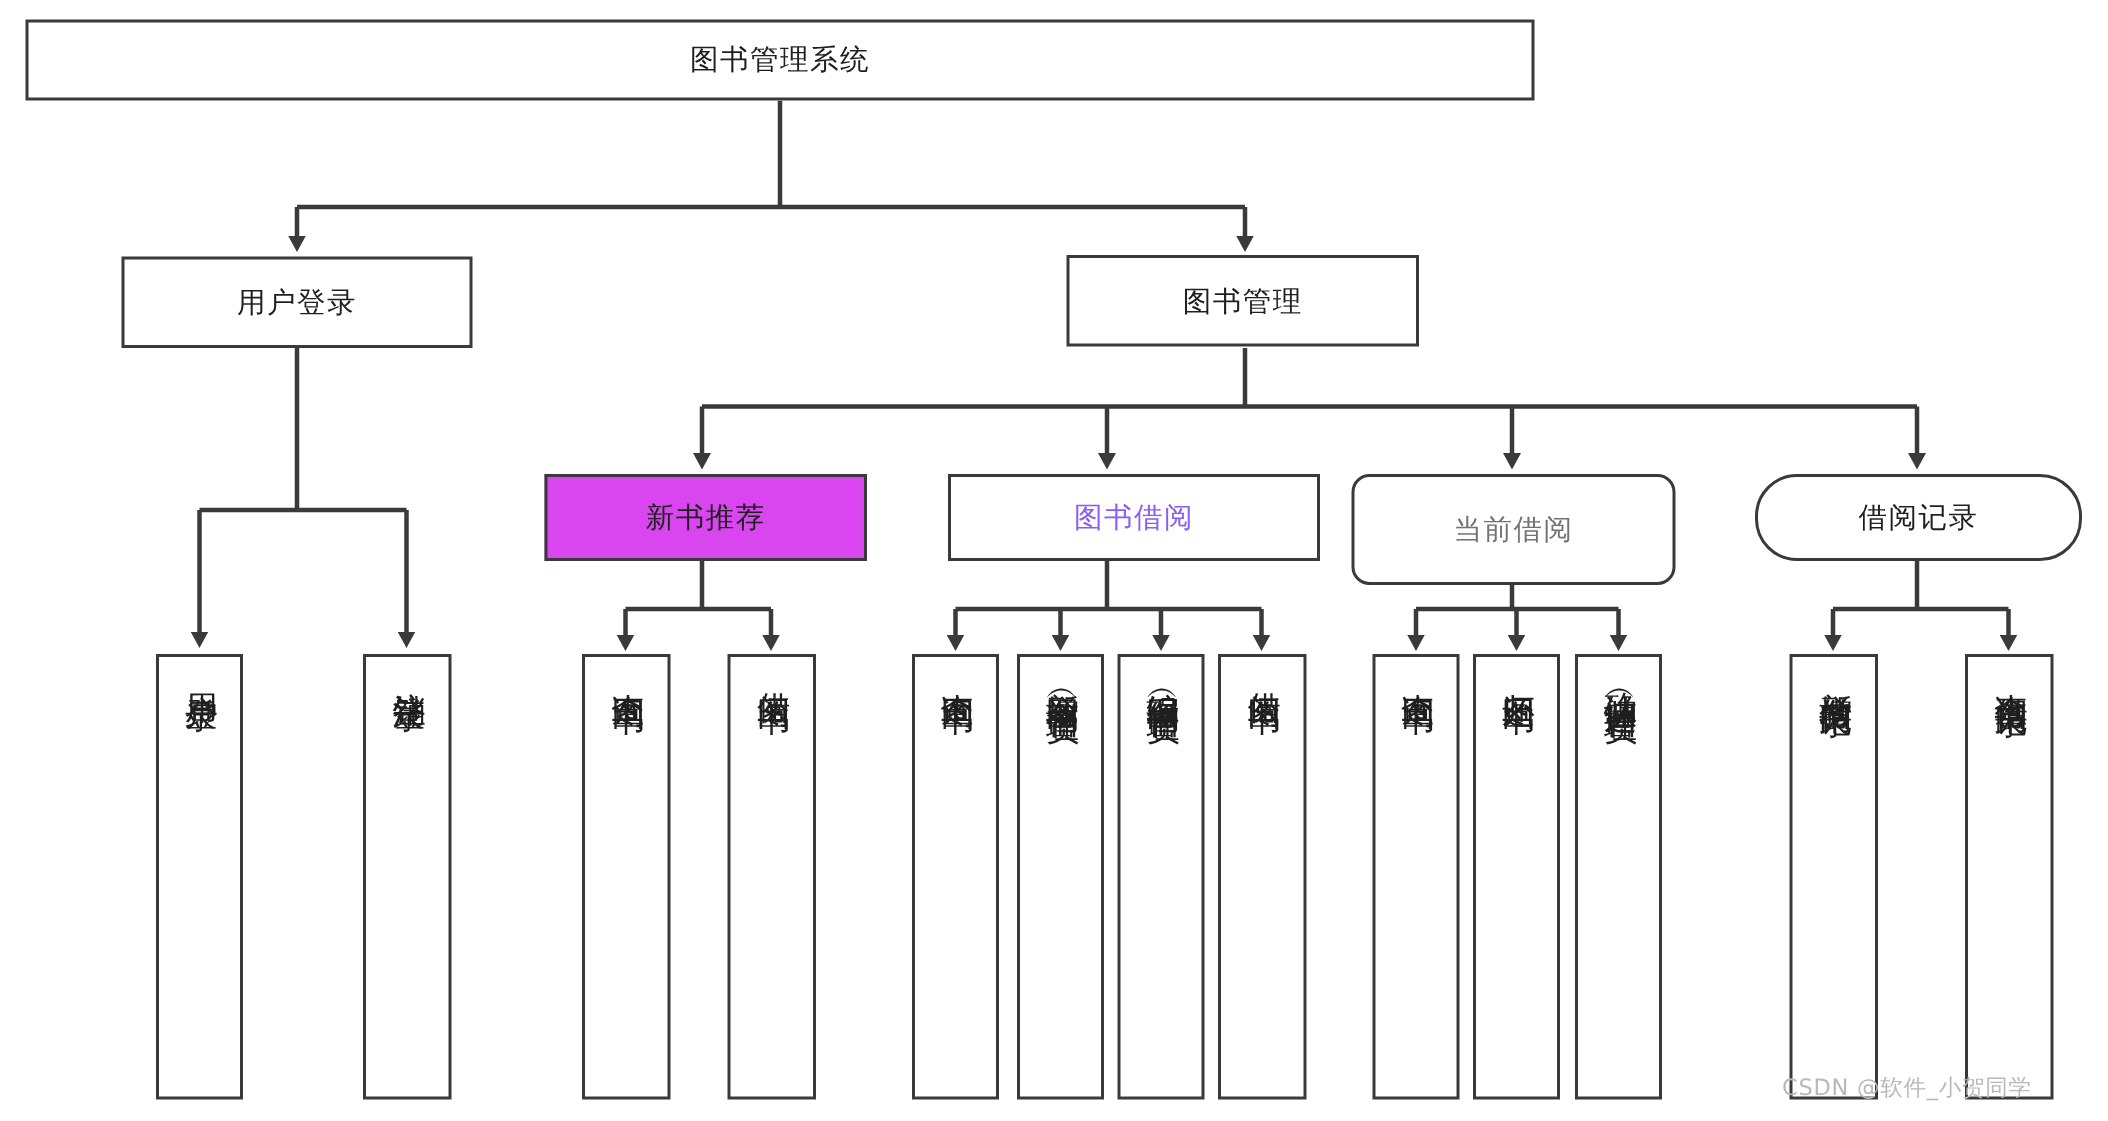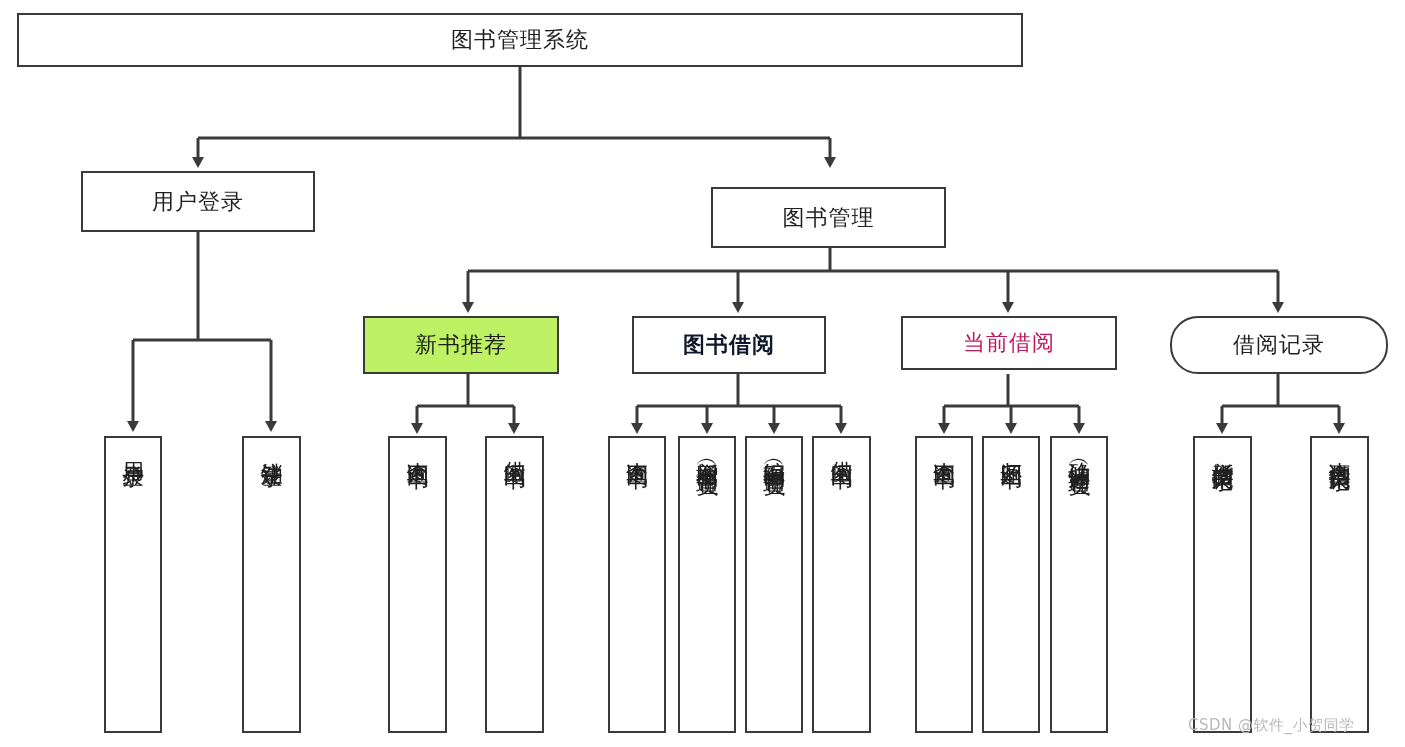--- a/index.html
+++ b/index.html
@@ -29,21 +29,21 @@
     position: absolute;
     box-sizing: border-box;
     background: #ffffff;
     border: 2px solid #3a3a3a;
     display: flex;
     align-items: center;
     justify-content: center;
     color: #1f1f1f;
   }
   .node.h {
-    font-size: 22px;
+    font-size: 19px;
     letter-spacing: 1px;
   }
   .node.v {
     align-items: flex-start;
     justify-content: center;
     padding-top: 6px;
   }
   .node.v .vtext {
     writing-mode: vertical-rl;
     text-orientation: upright;
@@ -128,31 +128,31 @@
     </g>
   </svg>
 
   <div class="node h" style="left: 17px; top: 13px; width: 1006px; height: 54px; border-color: rgb(58, 58, 58); background: rgb(255, 255, 255); color: rgb(31, 31, 31);">
     <span>图书管理系统</span>
   </div>
 
   <div class="node h" style="left: 81px; top: 171px; width: 234px; height: 61px; border-color: rgb(58, 58, 58); background: rgb(255, 255, 255); color: rgb(31, 31, 31);">
     <span>用户登录</span>
   </div>
-  <div class="node h" style="left: 711px; top: 187px; width: 235px; height: 61px; border-color: rgb(58, 58, 58); background: rgb(255, 255, 255); color: rgb(31, 31, 31);">
+  <div class="node h" style="left: 711px; top: 170px; width: 235px; height: 61px; border-color: rgb(58, 58, 58); background: rgb(255, 255, 255); color: rgb(31, 31, 31);">
     <span>图书管理</span>
   </div>
 
-  <div class="node h" style="left: 363px; top: 316px; width: 196px; height: 58px; border-color: rgb(58, 58, 58); background: #bef264; color: rgb(31, 31, 31); font-family: Liberation Serif, serif;">
+  <div class="node h" style="left: 363px; top: 316px; width: 215px; height: 58px; border-color: rgb(58, 58, 58); background: #d946ef; color: rgb(31, 31, 31); font-family: Liberation Serif, serif;">
     <span>新书推荐</span>
   </div>
-  <div class="node h" style="left: 632px; top: 316px; width: 194px; height: 58px; border-color: rgb(58, 58, 58); background: rgb(255, 255, 255); color: #0f172a; font-weight: bold;">
+  <div class="node h" style="left: 632px; top: 316px; width: 248px; height: 58px; border-color: rgb(58, 58, 58); background: rgb(255, 255, 255); color: #8b5cf6;">
     <span>图书借阅</span>
   </div>
-  <div class="node h" style="left: 901px; top: 316px; width: 216px; height: 54px; border-color: rgb(58, 58, 58); background: rgb(255, 255, 255); color: #be185d;">
+  <div class="node h" style="left: 901px; top: 316px; width: 216px; height: 74px; border-color: rgb(58, 58, 58); background: rgb(255, 255, 255); color: #737373; border-radius: 12px;">
     <span>当前借阅</span>
   </div>
   <div class="node h" style="left: 1170px; top: 316px; width: 218px; height: 58px; border-color: rgb(58, 58, 58); background: rgb(255, 255, 255); color: rgb(31, 31, 31); border-radius: 28px;">
     <span>借阅记录</span>
   </div>
 
   <div class="node v" style="left: 104px; top: 436px; width: 58px; height: 297px; border-color: rgb(58, 58, 58); background: rgb(255, 255, 255); color: rgb(31, 31, 31);">
     <span class="vtext">用户登录</span>
   </div>
   <div class="node v" style="left: 242px; top: 436px; width: 59px; height: 297px; border-color: rgb(58, 58, 58); background: rgb(255, 255, 255); color: rgb(31, 31, 31);">

